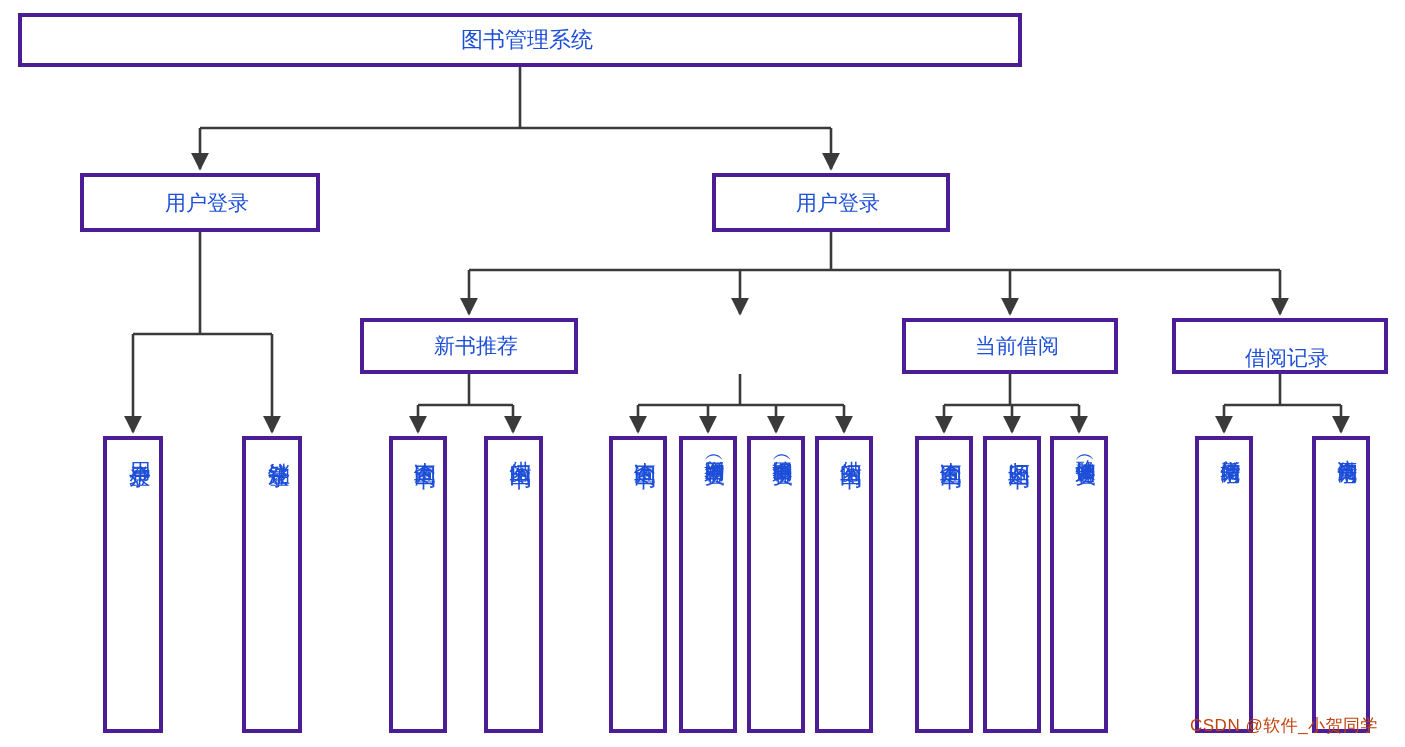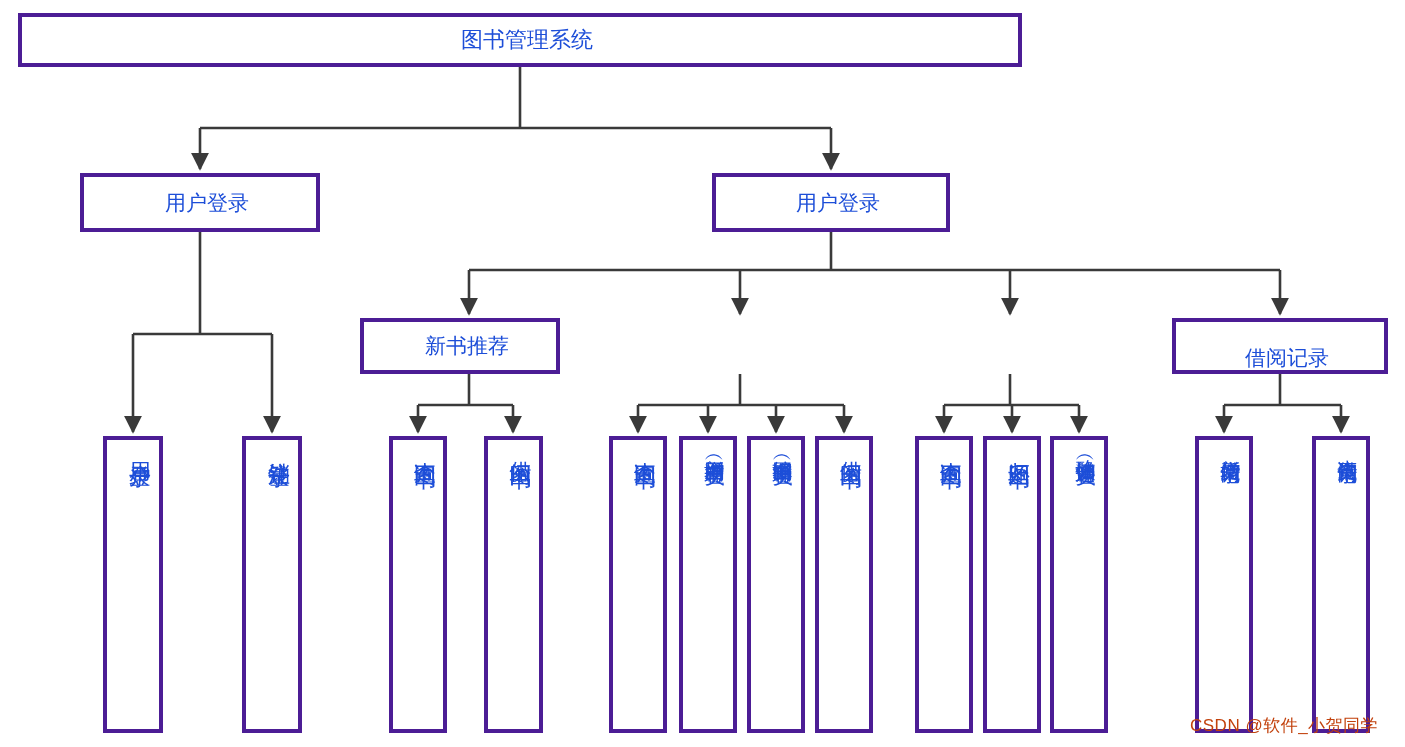--- a/index.html
+++ b/index.html
@@ -136,22 +136,25 @@
     <span class="label">图书管理系统</span>
   </div>
 
   <div class="node horiz" style="left:80px; top:173px; width:240px; height:59px;">
     <span class="label">用户登录</span>
   </div>
   <div class="node horiz" style="left:712px; top:173px; width:238px; height:59px;">
     <span class="label">用户登录</span>
   </div>
 
-  <div class="node horiz" style="left:360px; top:318px; width:200px; height:56px;">
+  <div class="node horiz" style="left:360px; top:318px; width:218px; height:56px;">
     <span class="label">新书推荐</span>
+  </div>
+  <div class="node horiz" style="left:902px; top:318px; width:216px; height:56px;">
+    <span class="label">当前借阅</span>
   </div>
   <div class="node horiz" style="left:1172px; top:318px; width:216px; height:56px;align-items:flex-end;">
     <span class="label">借阅记录</span>
   </div>
 
   <div class="node vert" style="left:103px; top:436px; width:60px; height:297px;">
     <span class="label">用户登录</span>
   </div>
   <div class="node vert" style="left:242px; top:436px; width:60px; height:297px;">
     <span class="label">注销登录</span>

